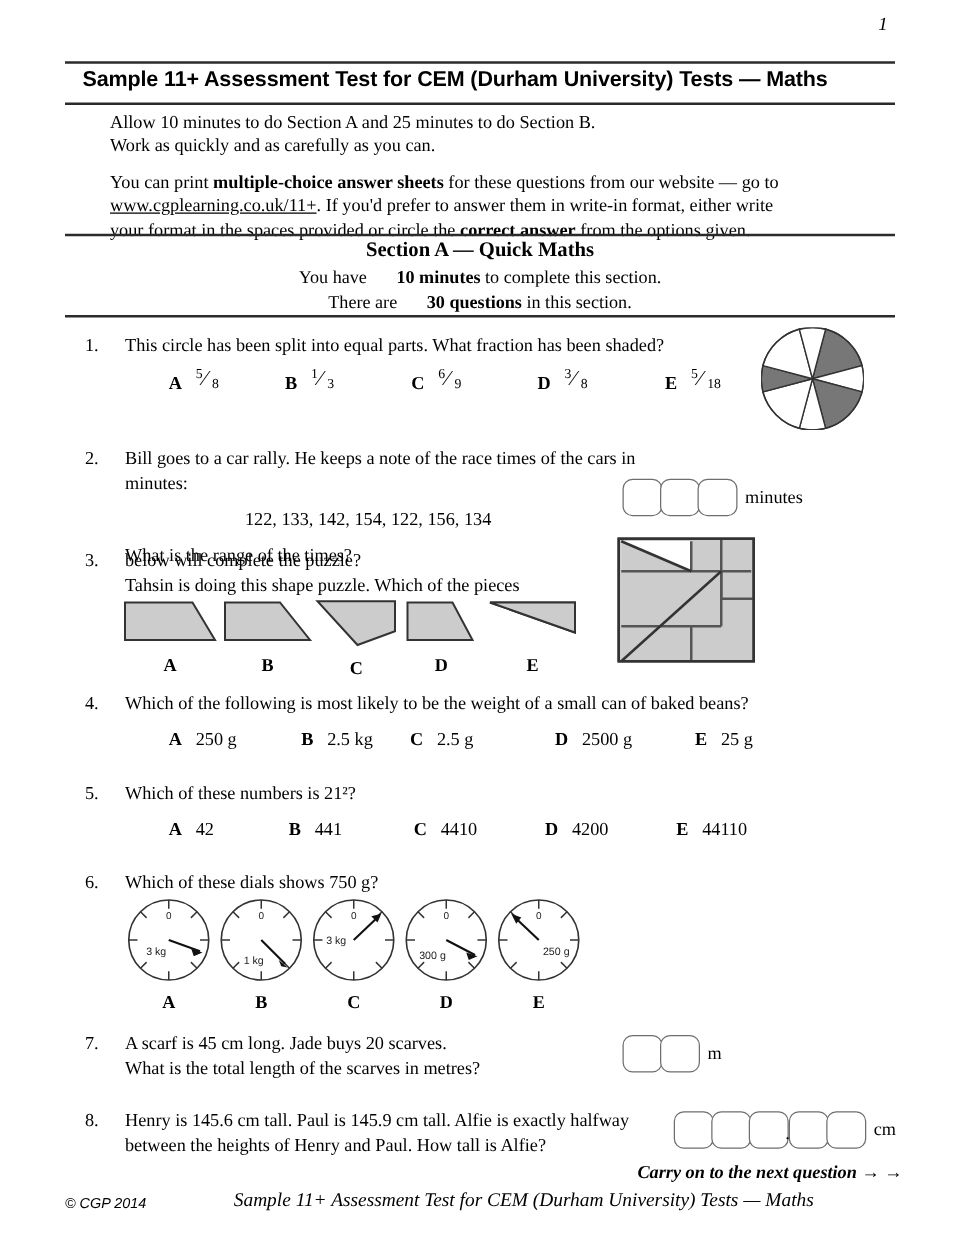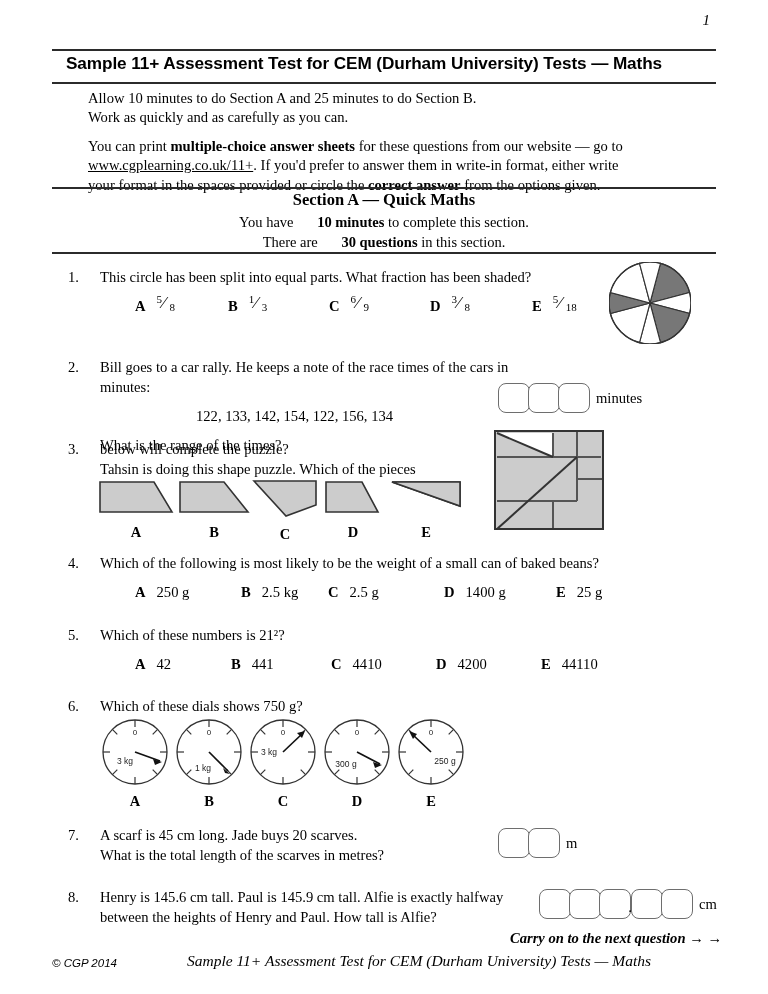--- a/index.html
+++ b/index.html
@@ -384,21 +384,21 @@
   </div>
 
   <div class="q" style="left:68px; top:554px; width:600px;">
     <span class="qnum">4.</span>
     <div class="qbody">
       <div>Which of the following is most likely to be the weight of a small can of baked beans?</div>
       <div class="opts">
         <span class="opt" style="left:35px;"><span class="lbl">A</span><span>250 g</span></span>
         <span class="opt" style="left:130px;margin-left:11px;"><span class="lbl">B</span><span>2.5 kg</span></span>
         <span class="opt" style="left:228px;"><span class="lbl">C</span><span>2.5 g</span></span>
-        <span class="opt" style="left:344px;"><span class="lbl">D</span><span>1400 g</span></span>
+        <span class="opt" style="left:344px;"><span class="lbl">D</span><span>2500 g</span></span>
         <span class="opt" style="left:456px;"><span class="lbl">E</span><span>25 g</span></span>
       </div>
     </div>
   </div>
 
   <div class="q" style="left:68px; top:626px; width:600px;">
     <span class="qnum">5.</span>
     <div class="qbody">
       <div>Which of these numbers is 21²?</div>
       <div class="opts">

